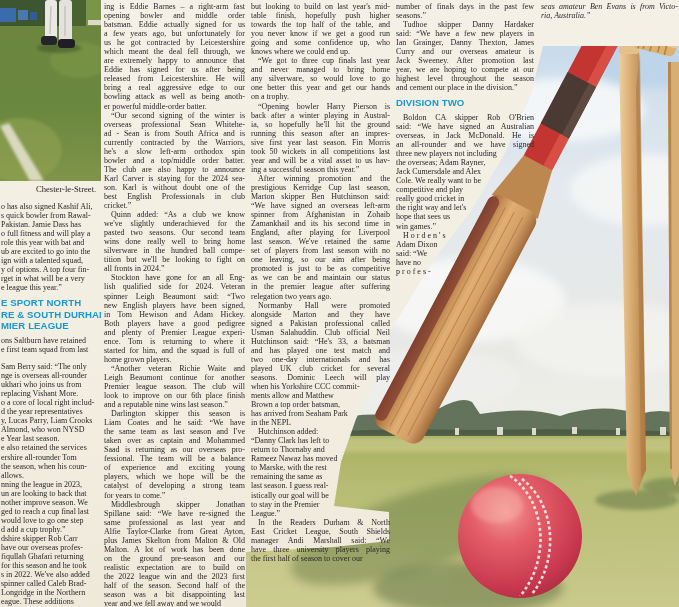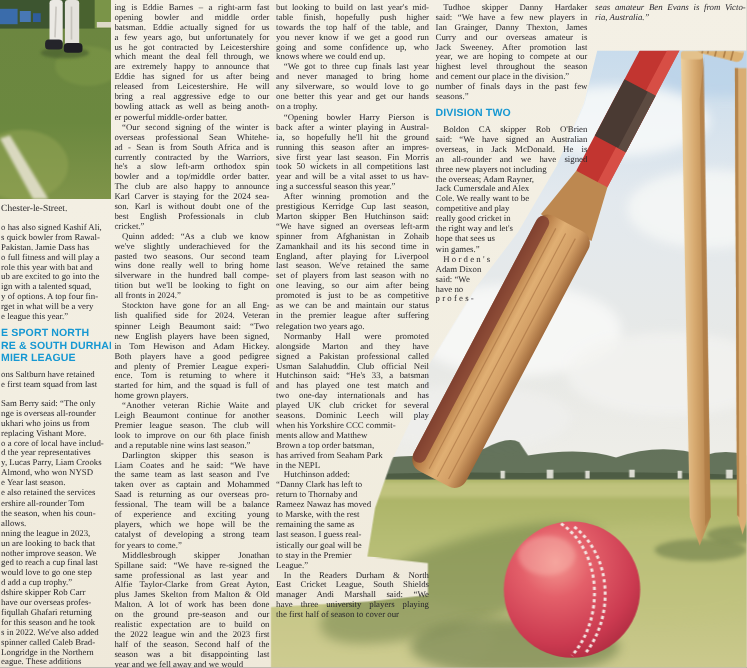--- a/index.html
+++ b/index.html
@@ -16,21 +16,21 @@
   .c5{left:541px;width:137px;font-style:italic;}
   .ln{height:9.05px;overflow:hidden;text-align:justify;text-align-last:justify;white-space:nowrap;}
   .ln.nl{text-align-last:auto;}
   .ln.ind{text-indent:7px;}
   .blk.wrap .ln{text-align:left;text-align-last:auto;}
   .c1 .ln{text-align:left;text-align-last:auto;}
   .blk.gap{margin-top:8px;}
   .blk.hd{font-family:"Liberation Sans",sans-serif;font-weight:bold;color:#1798d2;
           font-size:9.6px;line-height:11.5px;margin:5px 0 4px 0;letter-spacing:.1px;}
   .blk.hd .ln{height:11.5px;text-align:left;text-align-last:auto;}
-  .caption{position:absolute;left:1px;top:184px;z-index:2;font-size:8.6px;color:#1f1e22;}
+  .caption{position:absolute;left:1px;top:184px;z-index:2;font-size:8.6px;color:#1f1e22;padding-left:35px;}
   .photo-main{position:absolute;left:0;top:0;z-index:1;}
   .photo-topleft{position:absolute;left:0;top:0;z-index:1;}
 </style>
 </head>
 <body>
 
 <div class="page">
 
   <svg class="photo-main" width="679" height="607" viewBox="0 0 679 607">
     <defs>
@@ -210,21 +210,21 @@
       </div>
       <div class="blk">
         <div class="ln">ons Saltburn have retained</div>
         <div class="ln nl">e first team squad from last</div>
       </div>
       <div class="blk gap">
         <div class="ln">Sam Berry said: “The only</div>
         <div class="ln">nge is overseas all-rounder</div>
         <div class="ln">ukhari who joins us from</div>
         <div class="ln">replacing Vishant More.</div>
-        <div class="ln">o a core of local have includ-</div>
+        <div class="ln">o a core of local right includ-</div>
         <div class="ln">d the year representatives</div>
         <div class="ln">y, Lucas Parry, Liam Crooks</div>
         <div class="ln">Almond, who won NYSD</div>
         <div class="ln">e Year last season.</div>
         <div class="ln">e also retained the services</div>
         <div class="ln">ershire all-rounder Tom</div>
         <div class="ln">the season, when his coun-</div>
         <div class="ln">allows.</div>
         <div class="ln">nning the league in 2023,</div>
         <div class="ln">un are looking to back that</div>
@@ -400,32 +400,32 @@
       <div class="blk">
         <div class="ln ind">In the Readers Durham &amp; North</div>
         <div class="ln">East Cricket League, South Shields</div>
         <div class="ln">manager Andi Marshall said: “We</div>
         <div class="ln">have three university players playing</div>
         <div class="ln nl">the first half of season to cover our</div>
       </div>
     </div>
   <div class="col c4">
       <div class="blk">
+        <div class="ln">number of finals days in the past few</div>
+        <div class="ln nl">seasons.”</div>
+      </div>
+      <div class="blk">
         <div class="ln ind">Tudhoe skipper Danny Hardaker</div>
         <div class="ln">said: “We have a few new players in</div>
         <div class="ln">Ian Grainger, Danny Thexton, James</div>
         <div class="ln">Curry and our overseas amateur is</div>
         <div class="ln">Jack Sweeney. After promotion last</div>
         <div class="ln">year, we are hoping to compete at our</div>
         <div class="ln">highest level throughout the season</div>
         <div class="ln nl">and cement our place in the division.”</div>
-      </div>
-      <div class="blk">
-        <div class="ln">number of finals days in the past few</div>
-        <div class="ln nl">seasons.”</div>
       </div>
       <div class="blk hd">
         <div class="ln nl">DIVISION TWO</div>
       </div>
       <div class="blk">
         <div class="ln ind">Boldon CA skipper Rob O'Brien</div>
         <div class="ln">said: “We have signed an Australian</div>
         <div class="ln">overseas, in Jack McDonald. He is</div>
         <div class="ln">an all-rounder and we have signed</div>
         <div class="ln nl">three new players not including</div>

